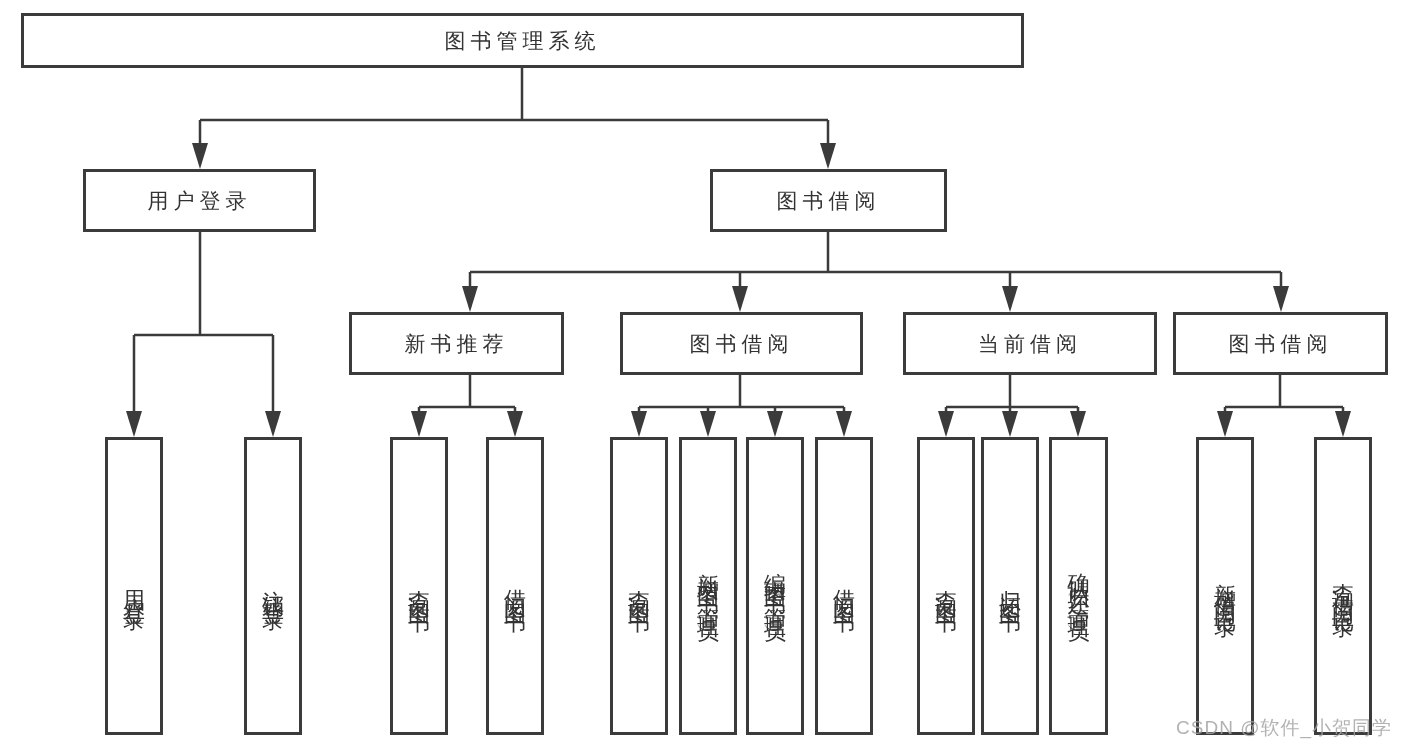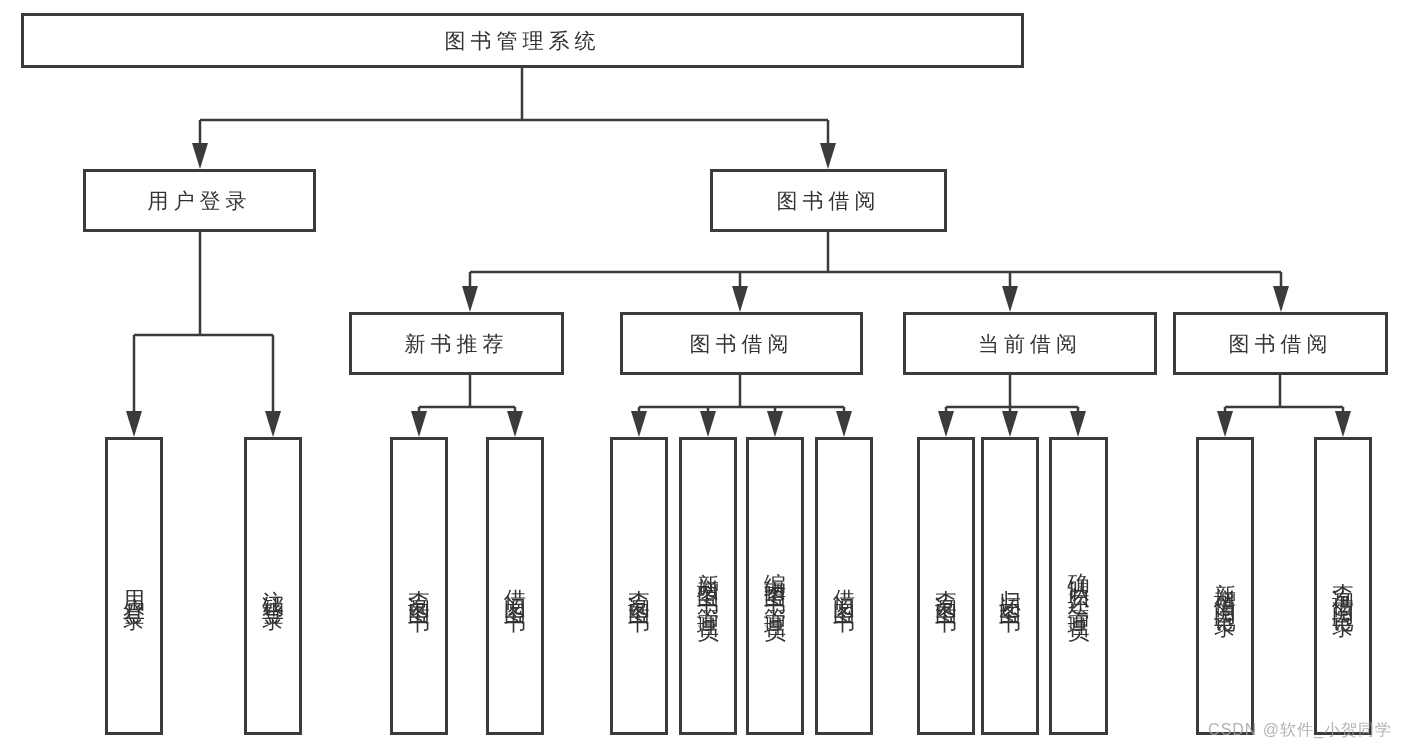--- a/index.html
+++ b/index.html
@@ -41,21 +41,21 @@
     writing-mode: vertical-rl;
     text-orientation: mixed;
     font-size: 22px;
     letter-spacing: 7px;
     line-height: 1;
   }
   .watermark {
     position: absolute;
     right: 13px;
     bottom: 6px;
-    font-size: 16px;
+    font-size: 19px;
     color: rgba(165, 165, 165, 0.85);
     letter-spacing: 1px;
     white-space: nowrap;
   }
 </style>
 </head>
 <body>
 
 <div class="stage">
 

